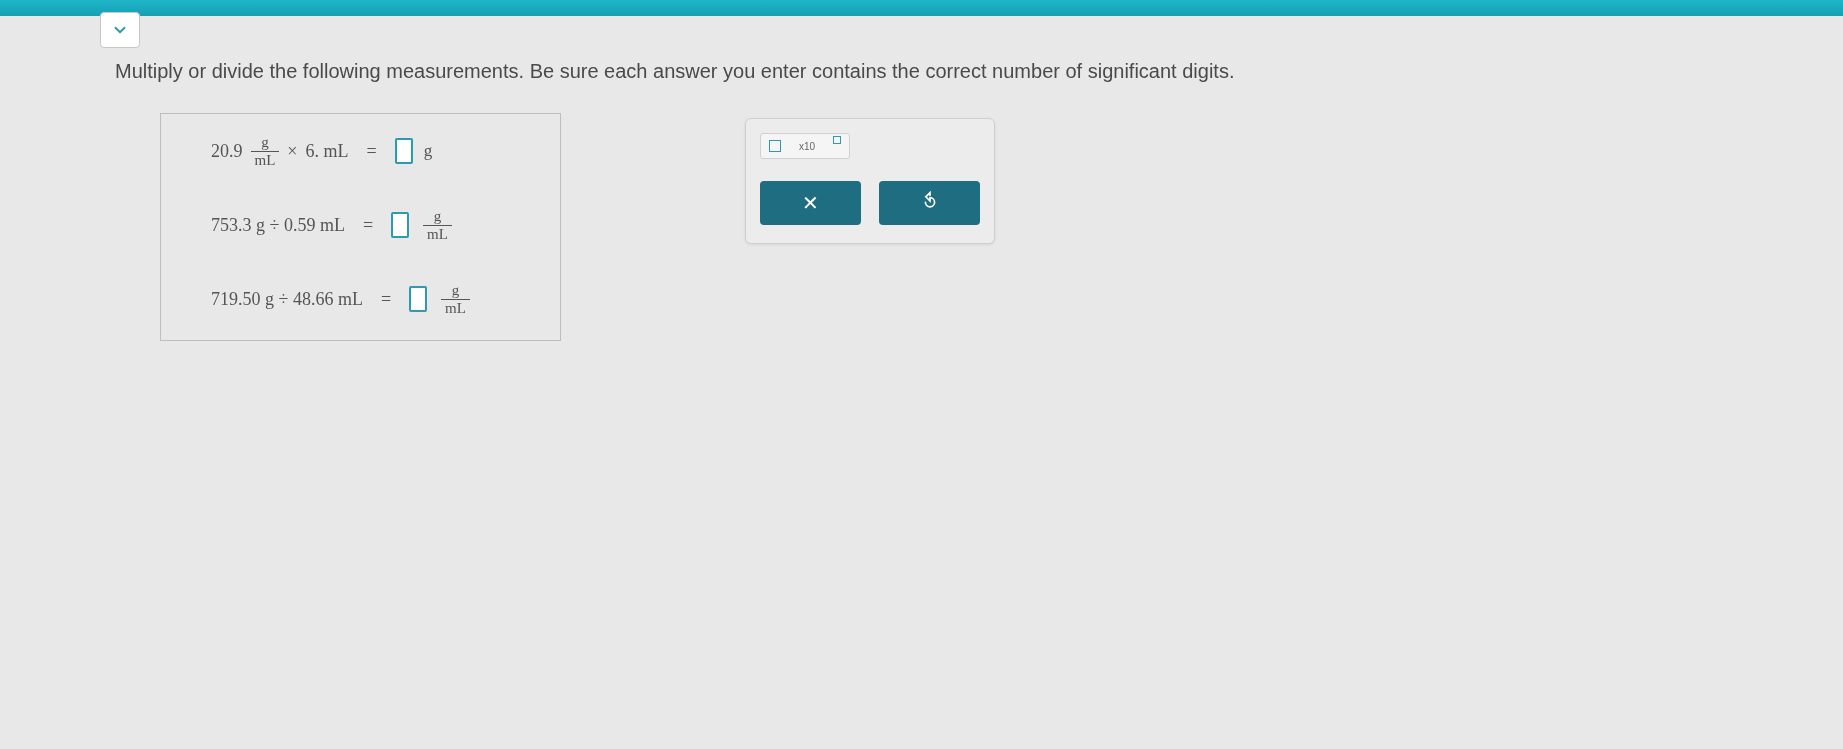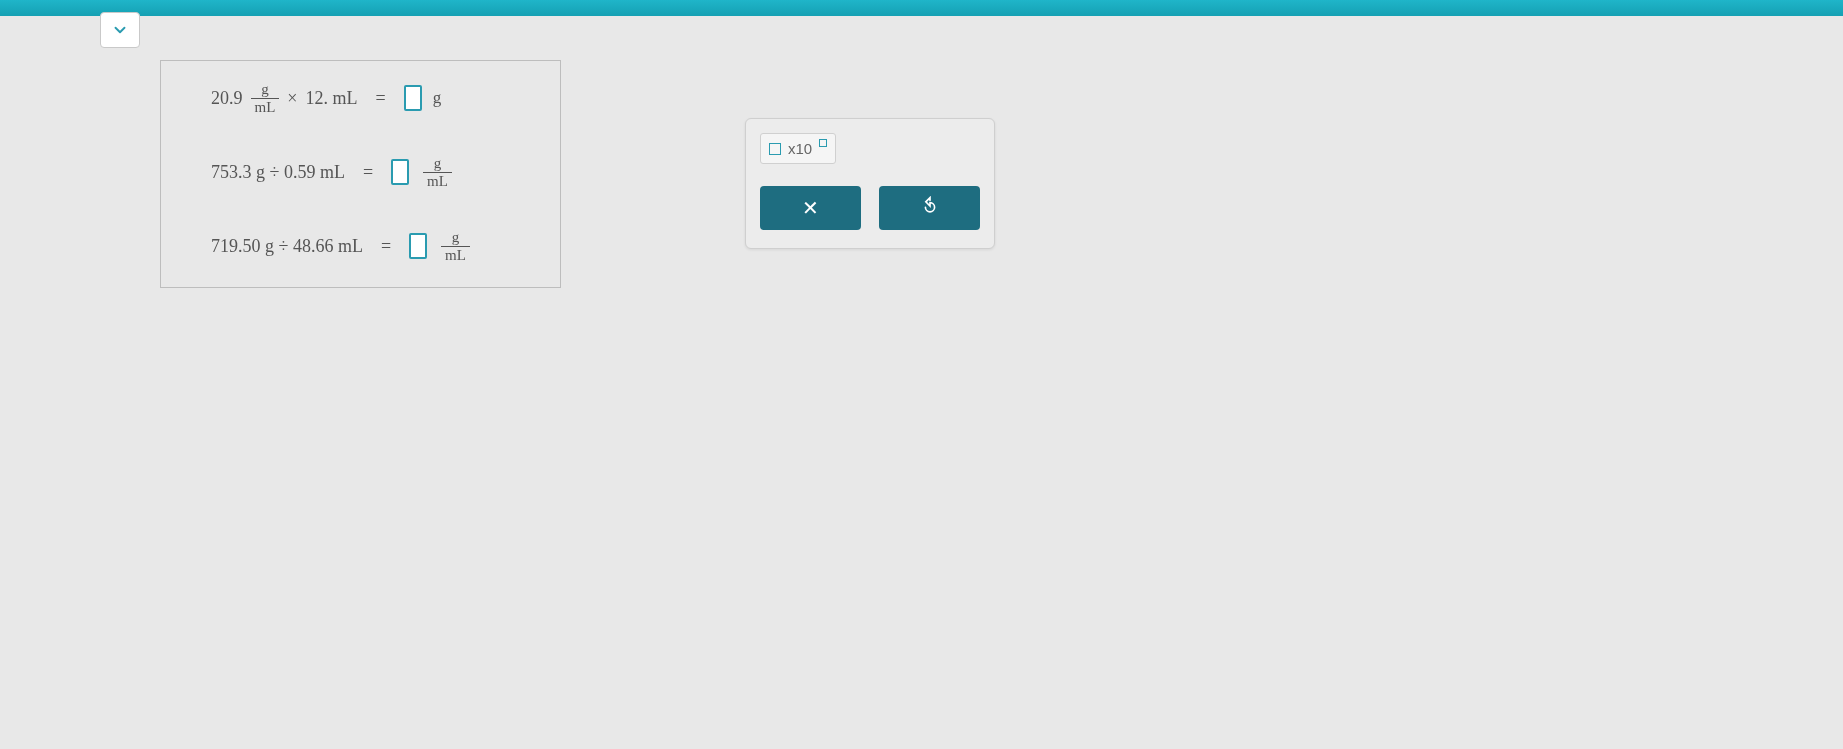--- a/index.html
+++ b/index.html
@@ -109,23 +109,23 @@
     width: 12px; height: 12px;
     border: 1.5px solid #2a9bb0;
     display: inline-block;
   }
   .tiny-box {
     width: 8px; height: 8px;
     border: 1.5px solid #2a9bb0;
     display: inline-block;
   }
   .x10 {
-    font-size: 15px;
+    font-size: 10px;
     color: #666;
-    margin: 0 5px;
+    margin: 0 16px;
   }
   .btn-row {
     display: flex;
     gap: 18px;
     margin-top: 22px;
   }
   .action-btn {
     flex: 1;
     height: 44px;
     background: #1e6d80;
@@ -144,31 +144,32 @@
 
 <div class="top-bar"></div>
 
 <div class="expand-btn">
   <svg viewBox="0 0 24 24">
     <path d="M6 9l6 6 6-6" stroke="#2a9bb0" stroke-width="2.5" fill="none" stroke-linecap="round" stroke-linejoin="round"></path>
   </svg>
 </div>
 
 <div class="content">
+  <p class="instruction">Multiply or divide the following measurements. Be sure each answer you enter contains the correct number of significant digits.</p>
 
   <div class="problem-box">
 
     <div class="row">
       <span>20.9</span>
       <span class="frac">
         <span class="num">g</span>
         <span class="den">mL</span>
       </span>
       <span>×</span>
-      <span>12. mL</span>
+      <span>6. mL</span>
       <span style="margin:0 10px">=</span>
       <span class="ans-box"></span>
       <span class="unit">g</span>
     </div>
 
     <div class="row">
       <span>753.3 g ÷ 0.59 mL</span>
       <span style="margin:0 10px">=</span>
       <span class="ans-box"></span>
       <span class="frac" style="margin-left:6px">

